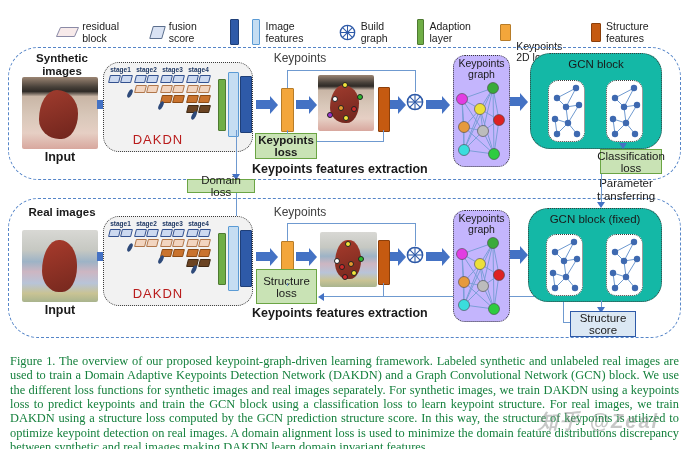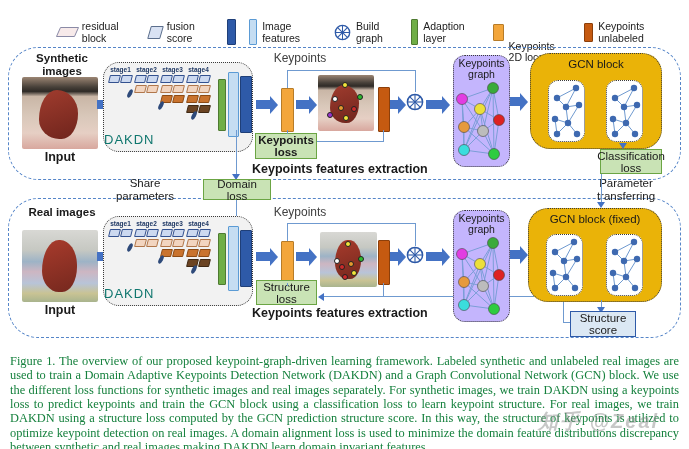--- a/index.html
+++ b/index.html
@@ -15,21 +15,21 @@
   .b-conv{width:7px;height:24px;background:#2e5aa8;border:1px solid #1f3f78;}
   .b-img{width:7px;height:24px;background:#c5ddf2;border:1px solid #5b9bd5;}
   .b-adp{width:6px;height:24px;background:#6fae46;border:1px solid #4e7a31;}
   .b-kp{width:9px;height:15px;background:#f3a63b;border:1px solid #b77c28;}
   .b-kf{width:9px;height:17px;background:#c55a11;border:1px solid #8c3f0a;}
   .two{line-height:11px;}
   
   .ctr{position:absolute;border:1.6px dashed #5585c8;border-radius:30px;}
   
   .net{position:absolute;width:148px;height:88px;background:#f2f2f2;border:1.4px dotted #3a3a3a;border-radius:16px;}
-  .net-label{position:absolute;left:0;right:40px;bottom:4px;text-align:left;font-size:13px;letter-spacing:1px;color:#0f766e;}
+  .net-label{position:absolute;left:0;right:40px;bottom:4px;text-align:center;font-size:13px;letter-spacing:1px;color:#b91c1c;}
   .stages{position:absolute;left:5px;top:3px;display:flex;gap:3px;}
   .stage{display:flex;flex-direction:column;align-items:center;gap:1px;}
   .stage-label{font-size:6.5px;color:#1f3864;font-weight:bold;}
   .slab-row{display:flex;gap:1px;margin-top:1px;}
   .slab{width:9px;height:6px;border-radius:1px;transform:skewX(-14deg);}
   .r1{background:#ccd9f0;border:0.5px solid #33518f;}
   .r2{background:#f2d5c0;border:0.5px solid #b0764a;}
   .r3{background:#c9732e;border:0.5px solid #8c4a14;}
   .r4{background:#6b4423;border:0.5px solid #3f2813;}
   .fuse{position:absolute;width:4px;height:9px;background:#2e4a7a;border-radius:50%;transform:rotate(28deg);}
@@ -49,21 +49,21 @@
   .ah-d{position:absolute;width:0;height:0;border:4px solid transparent;border-top:6px solid #4472c4;border-bottom:0;}
   .ah-l{position:absolute;width:0;height:0;border:4px solid transparent;border-right:6px solid #4472c4;border-left:0;}
   
   .loss{position:absolute;background:#c9e3b5;border:1.5px solid #6ba544;font-size:11.5px;text-align:center;
         display:flex;align-items:center;justify-content:center;line-height:12px;padding:1px 2px;box-sizing:border-box;}
   .score{position:absolute;background:#dbe8f4;border:1.5px solid #2e5aa8;font-size:11.5px;text-align:center;
         display:flex;align-items:center;justify-content:center;line-height:12px;box-sizing:border-box;}
   
   .kgbox{position:absolute;width:55px;height:110px;background:#c4b5fd;border:1.4px dotted #3a3a3a;border-radius:12px;}
   .kgtitle{position:absolute;top:2px;left:0;right:0;text-align:center;font-size:10.5px;line-height:11px;color:#1a1a1a;}
-  .gcn{position:absolute;background:#eab308;border:1.4px dotted #3a3a3a;border-radius:20px;}
+  .gcn{position:absolute;background:#14b8a6;border:1.4px dotted #3a3a3a;border-radius:20px;}
   .gcn-title{position:absolute;top:4px;left:0;right:0;text-align:center;font-size:11.5px;color:#1a1a1a;}
   .gcell{position:absolute;width:35px;height:60px;border:1.3px dotted #3a3a3a;border-radius:10px;background:#fff;}
   
   .img{position:absolute;width:76px;height:72px;border-radius:2px;}
   .img-syn{background:linear-gradient(180deg,#9b8573 0%,#474039 14%,#2e2a26 20%,#c9b6a6 27%,#d9c8ba 55%,#e6cfc4 78%,#d8a79e 100%);}
   .img-real{background:linear-gradient(180deg,#d8d8d4 0%,#c6c8c2 28%,#9db3c6 44%,#cdb6c2 58%,#b8c4d8 74%,#c9c394 88%,#a9b48e 100%);}
   .blob{position:absolute;left:22%;top:18%;width:52%;height:68%;background:linear-gradient(160deg,#a03c2e,#6f241c);
         border-radius:46% 54% 42% 52%/60% 48% 52% 40%;}
   .blob2{position:absolute;left:26%;top:14%;width:46%;height:72%;background:linear-gradient(160deg,#a83b2c,#75281e);
         border-radius:50% 50% 44% 50%/62% 50% 50% 42%;}
@@ -118,21 +118,21 @@
     <div class="lg-item">
       <span class="bar b-adp"></span>
       <span>Adaption layer</span>
     </div>
     <div class="lg-item">
       <span class="bar b-kp"></span>
       <span class="two" style="width:62px;margin-top:40px;">Keypoints 2D locations</span>
     </div>
     <div class="lg-item">
       <span class="bar b-kf"></span>
-      <span>Keypoints unlabeled</span>
+      <span>Structure features</span>
     </div>
   </div>
 
   <div class="ctr" style="left:8px;top:47px;width:671px;height:131px;"></div>
   <div class="ctr" style="left:8px;top:198px;width:671px;height:138px;"></div>
 
   <div class="lbl lbl-b" style="left:24px;top:52px;width:76px;">Synthetic images</div>
   <div class="img img-syn" style="left:22px;top:77px;">
     <div class="blob"></div>
   </div>
@@ -336,24 +336,23 @@
             <circle cx="8" cy="53" r="3.2"></circle>
             <circle cx="28" cy="53" r="3.2"></circle>
           </g>
       </svg>
     </div>
   </div>
   <div class="ah-d" style="left:619px;top:143px;"></div>
   <div class="loss" style="left:600px;top:149px;width:62px;height:25px;">Classification loss</div>
   <div class="extract" style="left:252px;top:162px;">Keypoints features extraction</div>
 
-  <div class="lbl" style="left:108px;top:177px;width:74px;">Share parameters</div>
   <div class="ln" style="left:236px;top:130px;width:1px;height:116px;"></div>
   <div class="ah-d" style="left:232px;top:174px;"></div>
-  <div class="loss" style="left:187px;top:179px;width:68px;height:21px;margin-left:16px;">Domain loss</div>
+  <div class="loss" style="left:187px;top:179px;width:68px;height:14px;">Domain loss</div>
   <div class="lbl" style="left:588px;top:177px;width:76px;">Parameter transferring</div>
   <div class="ln" style="left:601px;top:174px;width:1px;height:29px;"></div>
   <div class="ah-d" style="left:597px;top:202px;"></div>
 
   <div class="lbl lbl-b" style="left:24px;top:206px;width:76px;">Real images</div>
   <div class="img img-real" style="left:22px;top:230px;">
     <div class="blob2"></div>
   </div>
   <div class="lbl lbl-b" style="left:22px;top:304px;width:76px;font-size:12.5px;">Input</div>
   <div class="arw" style="left:97px;top:252px;width:13px;"></div>
@@ -417,21 +416,21 @@
     <span class="fuse" style="left:55px;top:38px;"></span>
     <span class="fuse" style="left:88px;top:48px;"></span>
     <div class="net-label">DAKDN</div>
     <div class="vbar v-adp" style="left:114px;top:16px;height:50px;"></div>
     <div class="vbar v-img" style="left:124px;top:9px;height:63px;"></div>
     <div class="vbar v-conv" style="left:136px;top:13px;height:55px;"></div>
   </div>
 
   <div class="arw" style="left:256px;top:252px;width:14px;"></div>
   <div class="vbar v-kp" style="left:281px;top:241px;height:42px;"></div>
-  <div class="loss" style="left:256px;top:280px;width:61px;height:25px;">Structure loss</div>
+  <div class="loss" style="left:256px;top:269px;width:61px;height:35px;">Structure loss</div>
   <div class="arw" style="left:296px;top:252px;width:13px;"></div>
 
   <div class="img img-real" style="left:320px;top:232px;width:57px;height:55px;">
     <div class="blob2"></div>
     <span class="dot" style="left:25px;top:9px;background:#f2e53a;"></span>
     <span class="dot" style="left:38px;top:24px;background:#2eb82e;"></span>
     <span class="dot" style="left:19px;top:32px;background:#cc2a2a;"></span>
     <span class="dot" style="left:28px;top:29px;background:#e69a2e;"></span>
     <span class="dot" style="left:14px;top:26px;background:#ffffff;"></span>
     <span class="dot" style="left:22px;top:42px;background:#cc2a2a;"></span>

